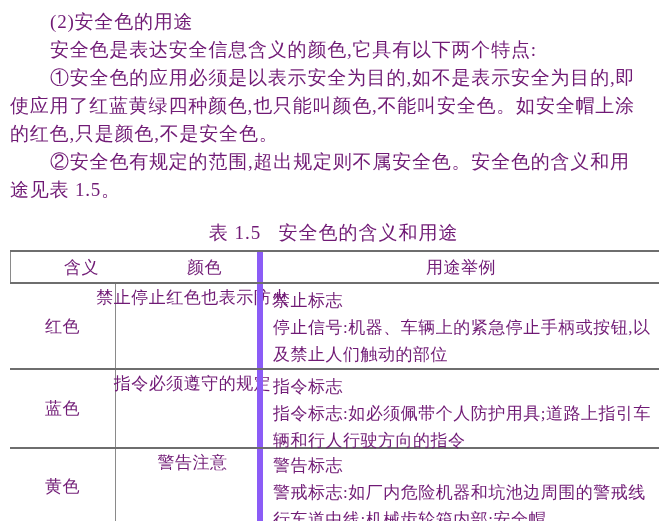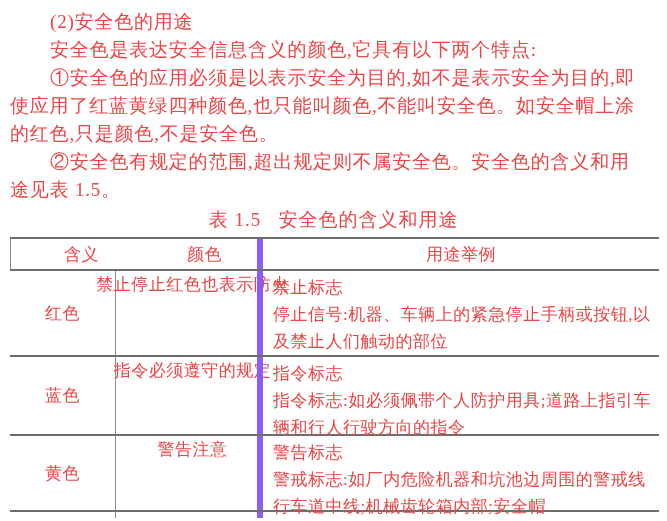--- a/index.html
+++ b/index.html
@@ -2,35 +2,35 @@
 <html><head>
 <meta charset="utf-8">
 <style>
   * { margin: 0; padding: 0; box-sizing: border-box; }
   html, body { background: #ffffff; }
   .page {
     position: relative;
     width: 667px;
     height: 521px;
     background: #ffffff;
-    color: #ef4444;
+    color: #701a75;
     font-family: "Liberation Serif", "DejaVu Serif", serif;
     overflow: hidden;
   }
   .body-text { padding: 8px 6px 0 10px; }
   .bline {
     height: 28px;
     line-height: 28px;
     font-size: 19px;
     letter-spacing: 0.8px;
     white-space: pre;
   }
   .indent { padding-left: 40px; }
   .caption {
-    margin-top: 2px;
+    margin-top: 15px;
     height: 28px;
     line-height: 28px;
     text-align: center;
     font-size: 19px;
     letter-spacing: 1px;
     white-space: pre;
   }
   .tbl {
     margin: 3px 8px 0 10px;
     width: 649px;

